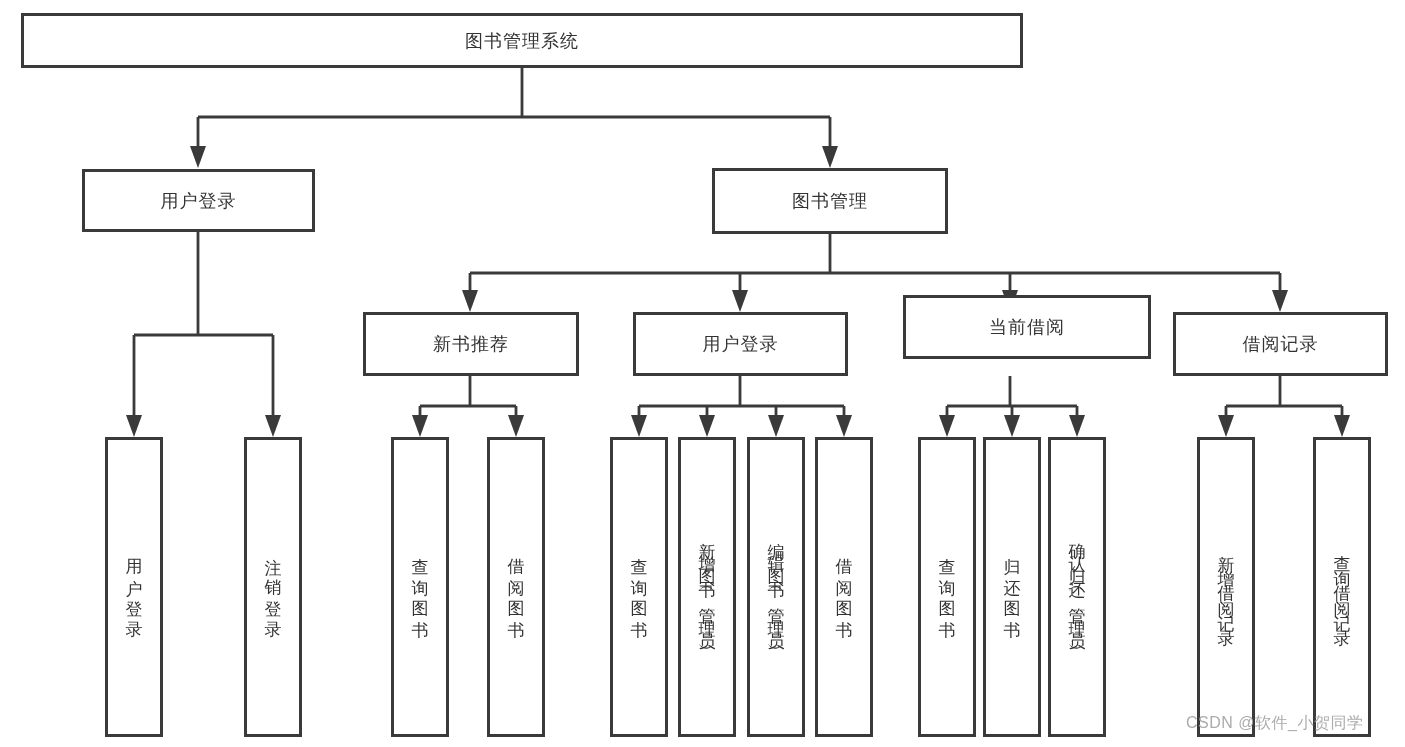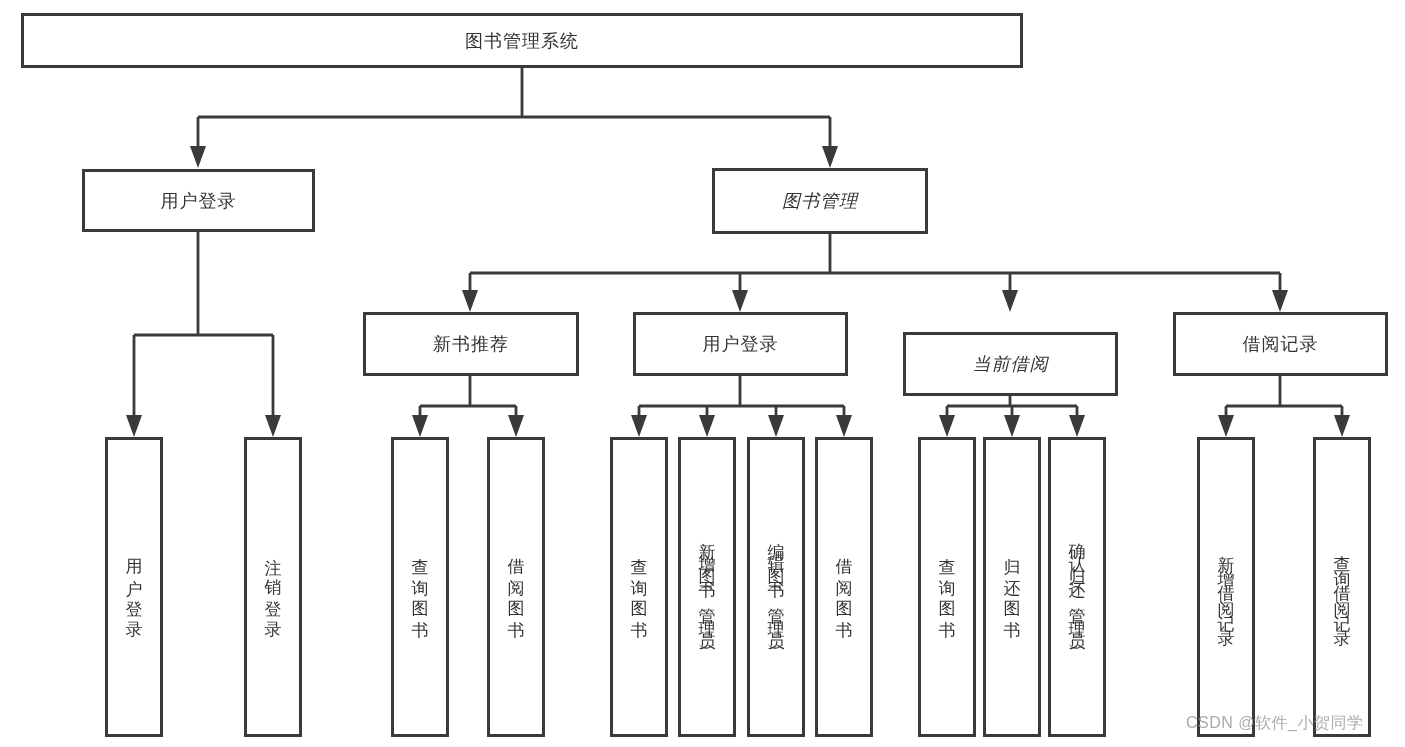--- a/index.html
+++ b/index.html
@@ -138,31 +138,31 @@
     <polygon points="1334,415 1350,415 1342,437"></polygon>
   </svg>
 
   <div class="node" style="left:21px; top:13px; width:1002px; height:55px;justify-content:center;">
     <span class="lbl">图书管理系统</span>
   </div>
 
   <div class="node" style="left:82px; top:169px; width:233px; height:63px;">
     <span class="lbl">用户登录</span>
   </div>
-  <div class="node" style="left:712px; top:168px; width:216px; height:66px;font-style:italic;">
+  <div class="node" style="left:712px; top:168px; width:236px; height:66px;">
     <span class="lbl">图书管理</span>
   </div>
 
   <div class="node" style="left:363px; top:312px; width:216px; height:64px;">
     <span class="lbl">新书推荐</span>
   </div>
   <div class="node" style="left:633px; top:312px; width:215px; height:64px;">
     <span class="lbl">用户登录</span>
   </div>
-  <div class="node" style="left:903px; top:332px; width:215px; height:64px;font-style:italic;">
+  <div class="node" style="left:903px; top:295px; width:248px; height:64px;">
     <span class="lbl">当前借阅</span>
   </div>
   <div class="node" style="left:1173px; top:312px; width:215px; height:64px;">
     <span class="lbl">借阅记录</span>
   </div>
 
   <div class="node vbox" style="left:105px;">
     <span class="lbl">用户登录</span>
   </div>
   <div class="node vbox" style="left:244px;">

